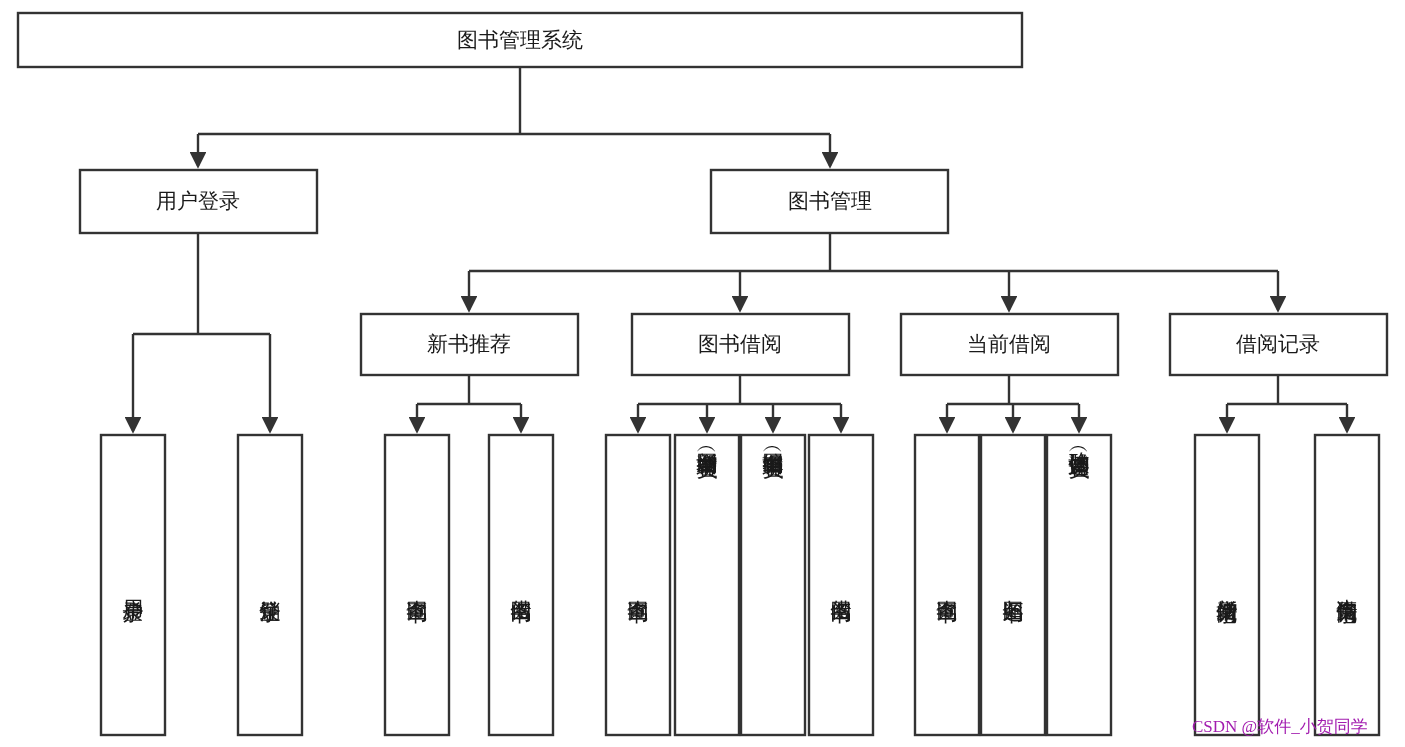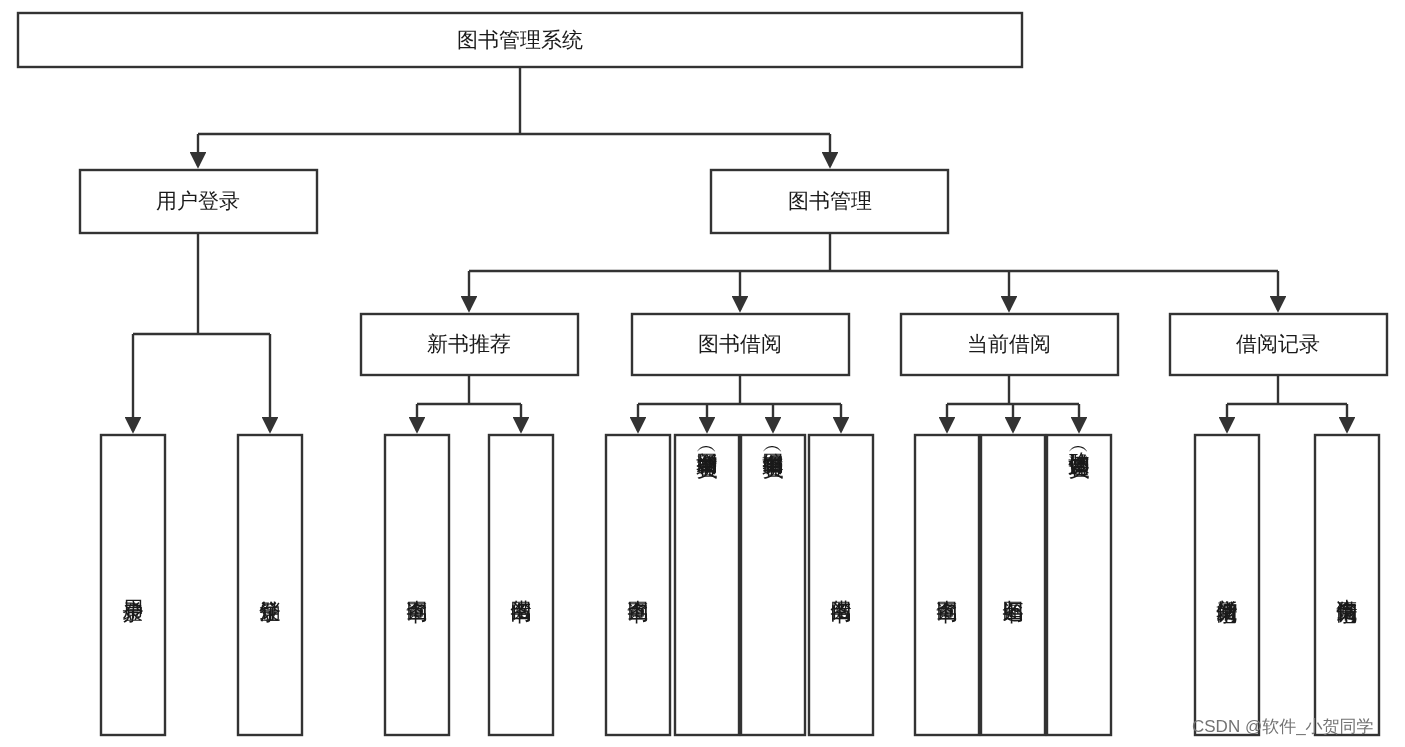--- a/index.html
+++ b/index.html
@@ -52,23 +52,23 @@
     font-family: "Liberation Sans", "DejaVu Sans", sans-serif;
     font-size: 21px;
     line-height: 1.05;
     color: #1a1a1a;
     letter-spacing: 1px;
     white-space: nowrap;
     text-align: center;
   }
   .watermark {
     position: absolute;
-    font-family: Liberation Sans, sans-serif;
+    font-family: Liberation Serif, serif;
     font-size: 17px;
-    color: #737373;
+    color: #a21caf;
     white-space: nowrap;
   }
 </style>
 </head>
 <body>
 
 <div id="diagram-root">
 
   <svg width="1405" height="747" viewBox="0 0 1405 747">
     <defs>

